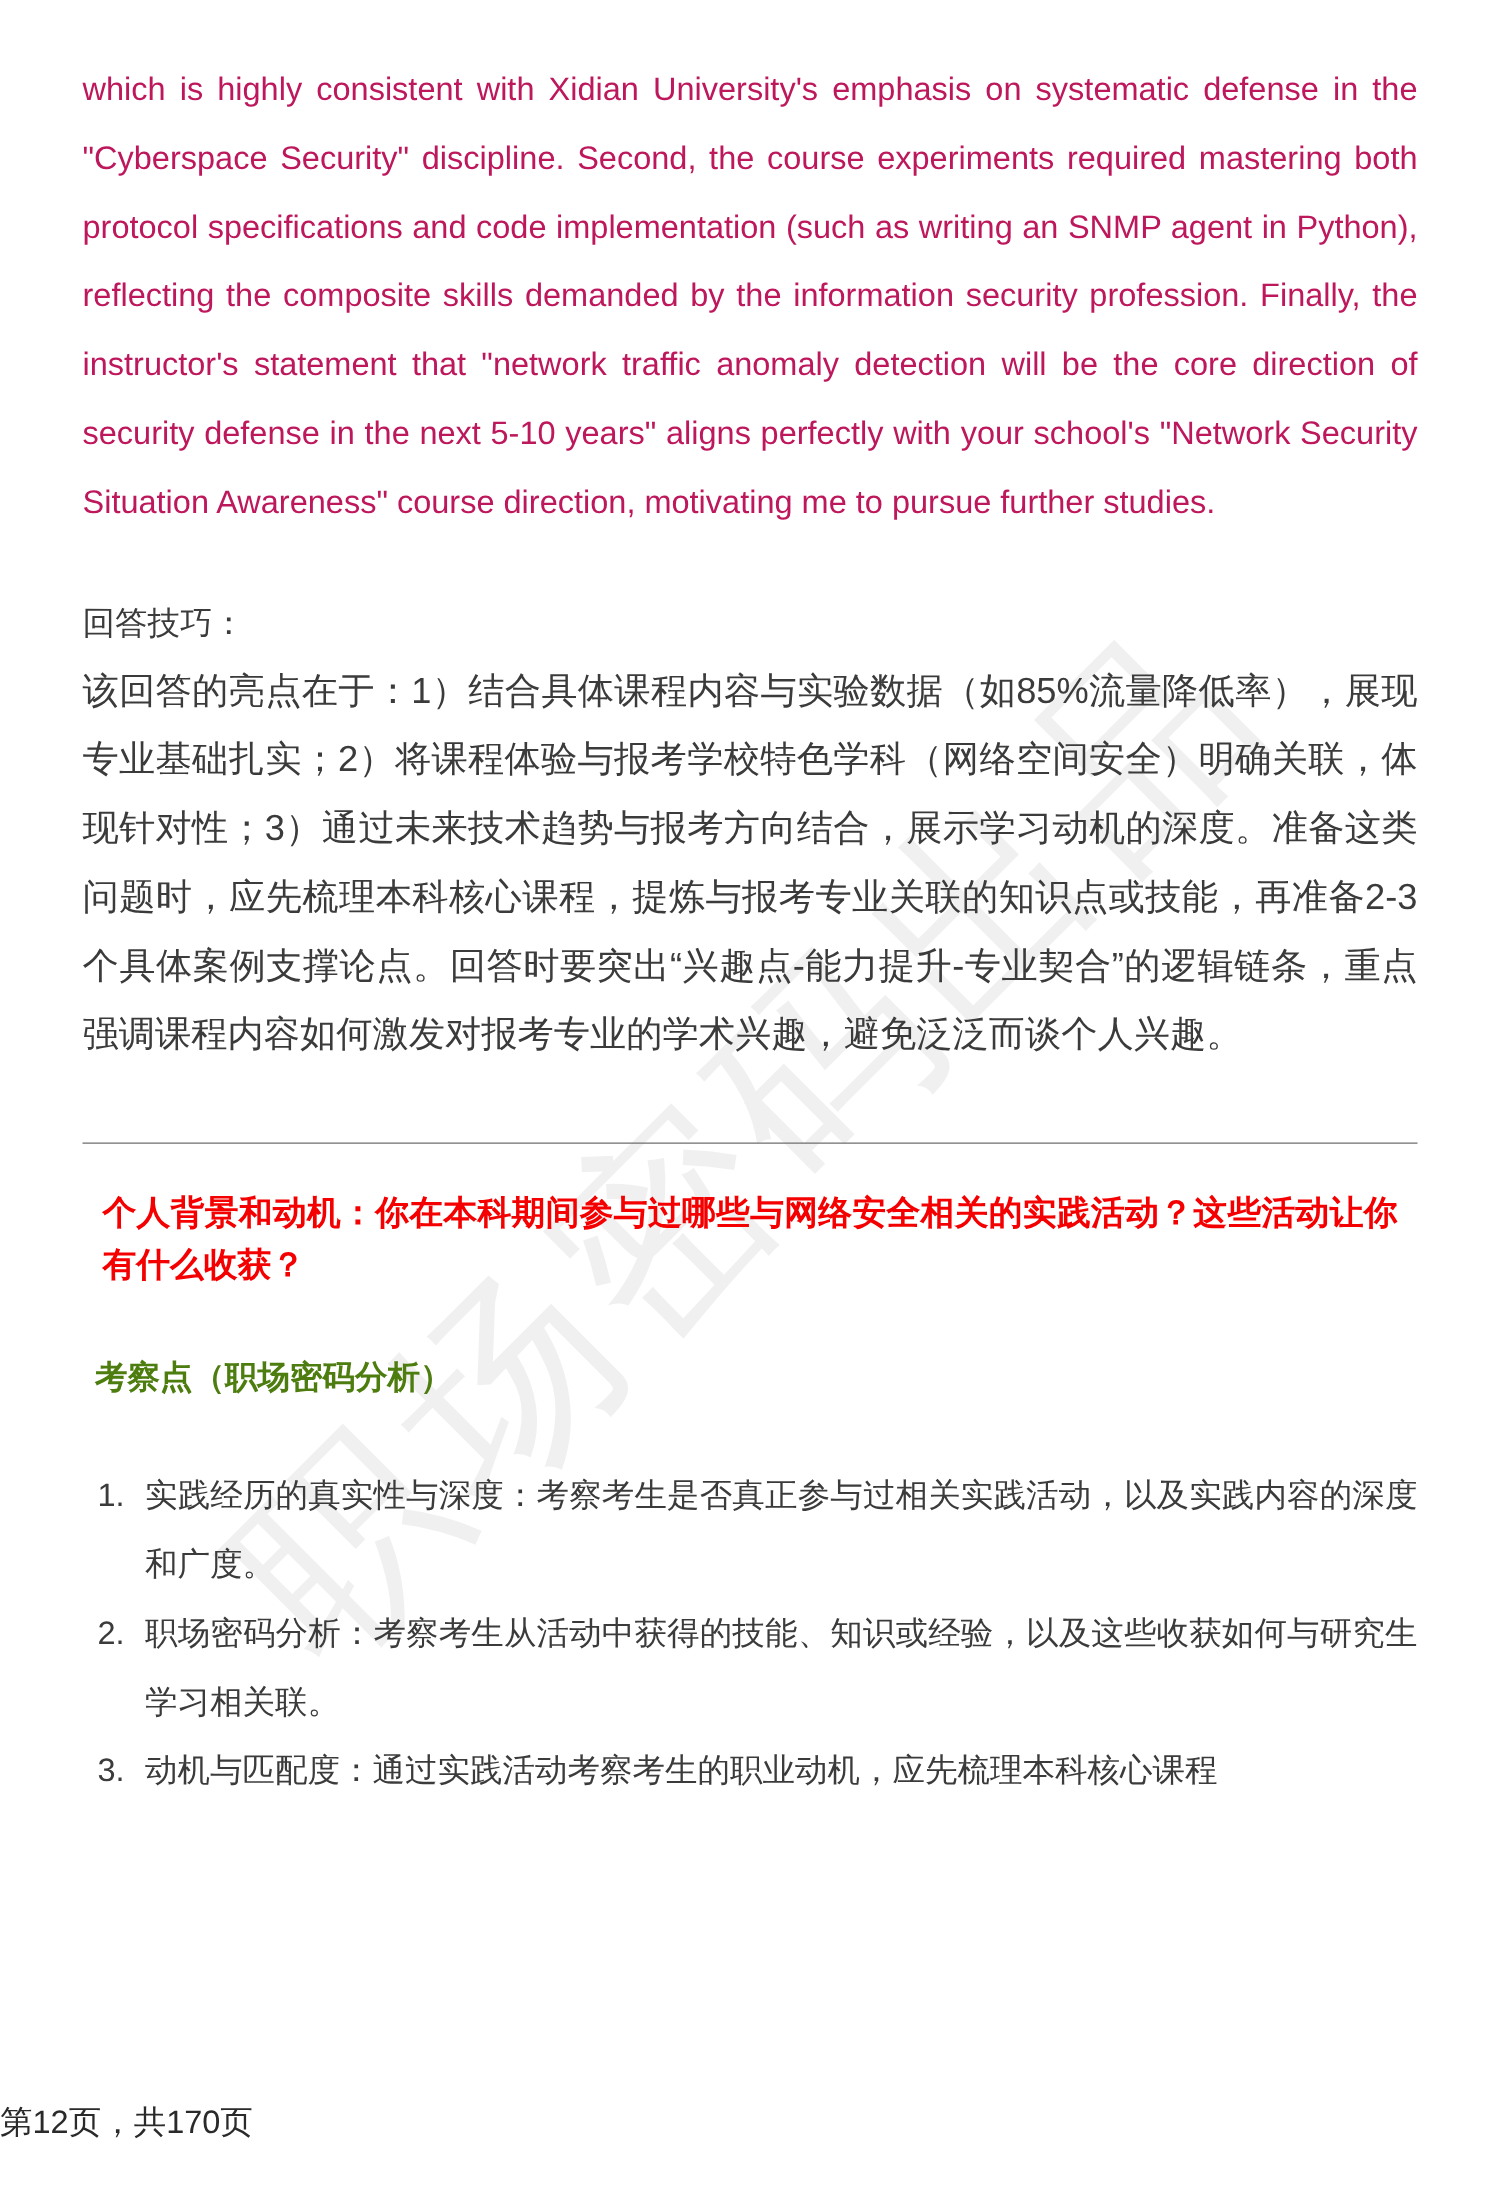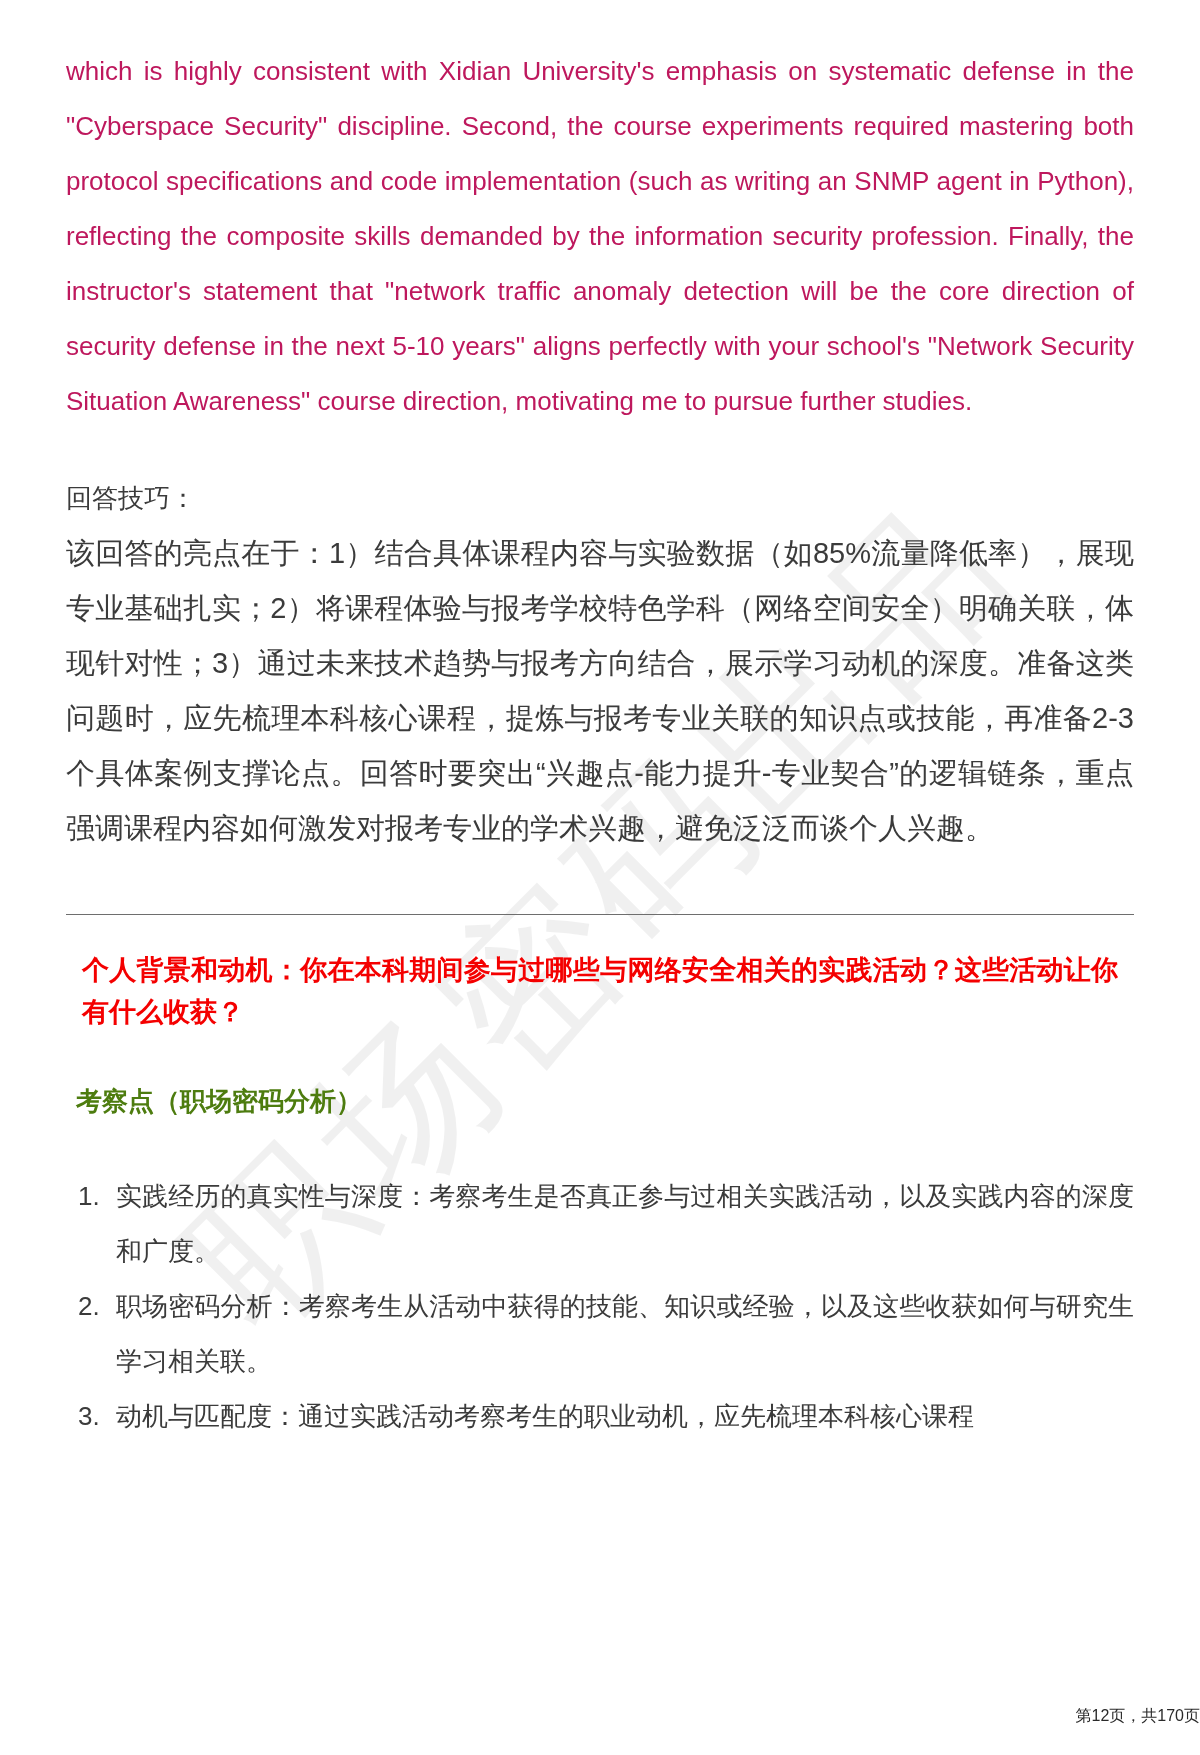--- a/index.html
+++ b/index.html
@@ -93,24 +93,24 @@
     width: 38px;
     margin-left: 12px;
   }
   .point .txt {
     flex: 1;
     text-align: justify;
   }
   .page-footer {
     position: absolute;
     left: 0;
-    bottom: 28px;
+    bottom: 40px;
     width: 100%;
-    text-align: right;
-    font-size: 16px;
+    text-align: left;
+    font-size: 26px;
     color: #2a2a2a;
     z-index: 1;
   }
 </style>
 </head>
 <body>
 
 <div class="watermark">职场密码出品</div>
 
 <div class="content">

